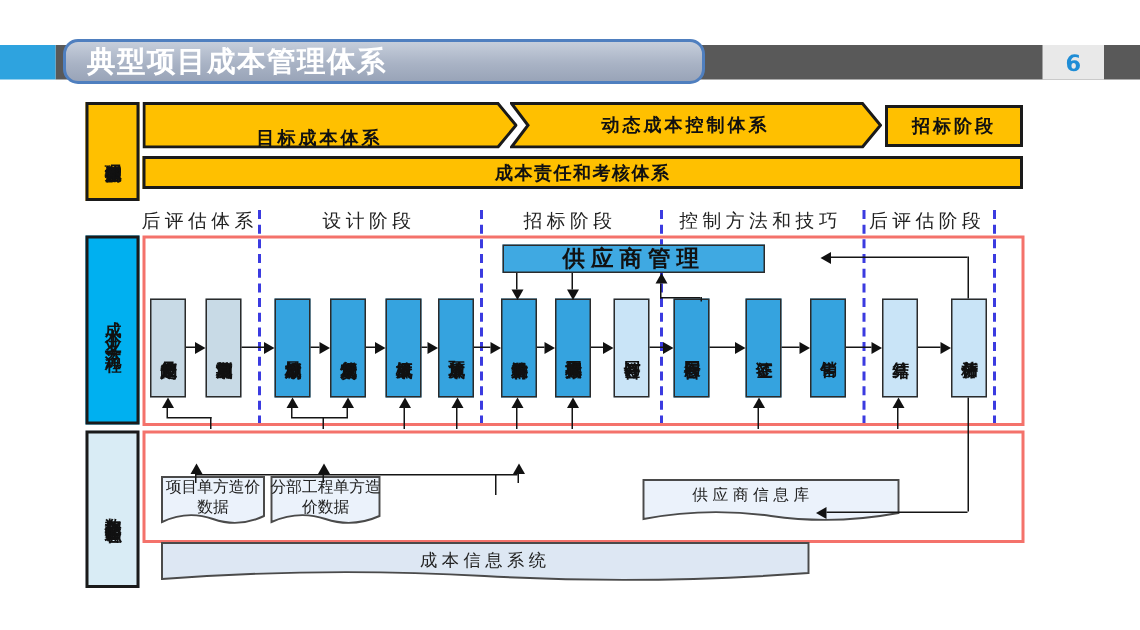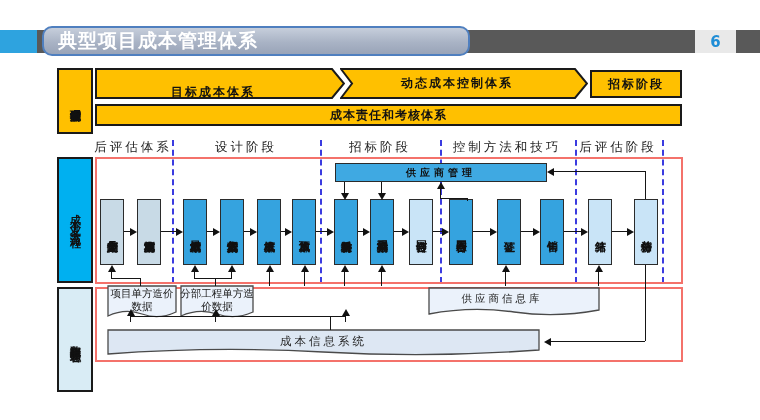--- a/index.html
+++ b/index.html
@@ -44,26 +44,26 @@
   .rb-ctrl{left:95px;top:366px;width:588px;height:26px;display:flex;align-items:center;
            justify-content:center;font-size:12px;letter-spacing:2px;color:#333;background:#fff;}
 
   
   .pbox{top:199px;width:24px;height:66px;border:1px solid #2b2b2b;box-sizing:border-box;
         display:flex;align-items:center;justify-content:center;writing-mode:vertical-rl;
         text-orientation:upright;font-size:11px;font-weight:bold;line-height:1;}
   .med{background:#35A3DF;}
   .light1{background:#C8DAE6;}
   .light2{background:#C9E4F7;}
-  .supplier{left:335px;top:163px;width:212px;height:19px;background:#3FA9E2;border:1px solid #2b2b2b;
+  .supplier{left:335px;top:163px;width:175px;height:19px;background:#3FA9E2;border:1px solid #2b2b2b;
             box-sizing:border-box;display:flex;align-items:center;justify-content:center;
-            font-size:10px;font-weight:bold;letter-spacing:4px;}
-
-  
-  .doc{overflow:visible;}
+            font-size:15px;font-weight:bold;letter-spacing:4px;}
+
+  
+  .doc{overflow:visible;margin-top:32px;}
   .doclabel{position:absolute;left:0;right:0;top:2px;text-align:center;font-size:10.5px;
             line-height:1.25;color:#222;}
   .syslabel{position:absolute;left:0;right:0;top:5px;text-align:center;font-size:11.5px;
             letter-spacing:3px;color:#222;}
 
   
   .cline-h{position:absolute;height:0;border-top:1.5px solid #151515;}
   .cline-v{position:absolute;width:0;border-left:1.5px solid #151515;}
   .ar{position:absolute;width:0;height:0;}
   .ar-r{border-top:4px solid transparent;border-bottom:4px solid transparent;border-left:7px solid #111;}

